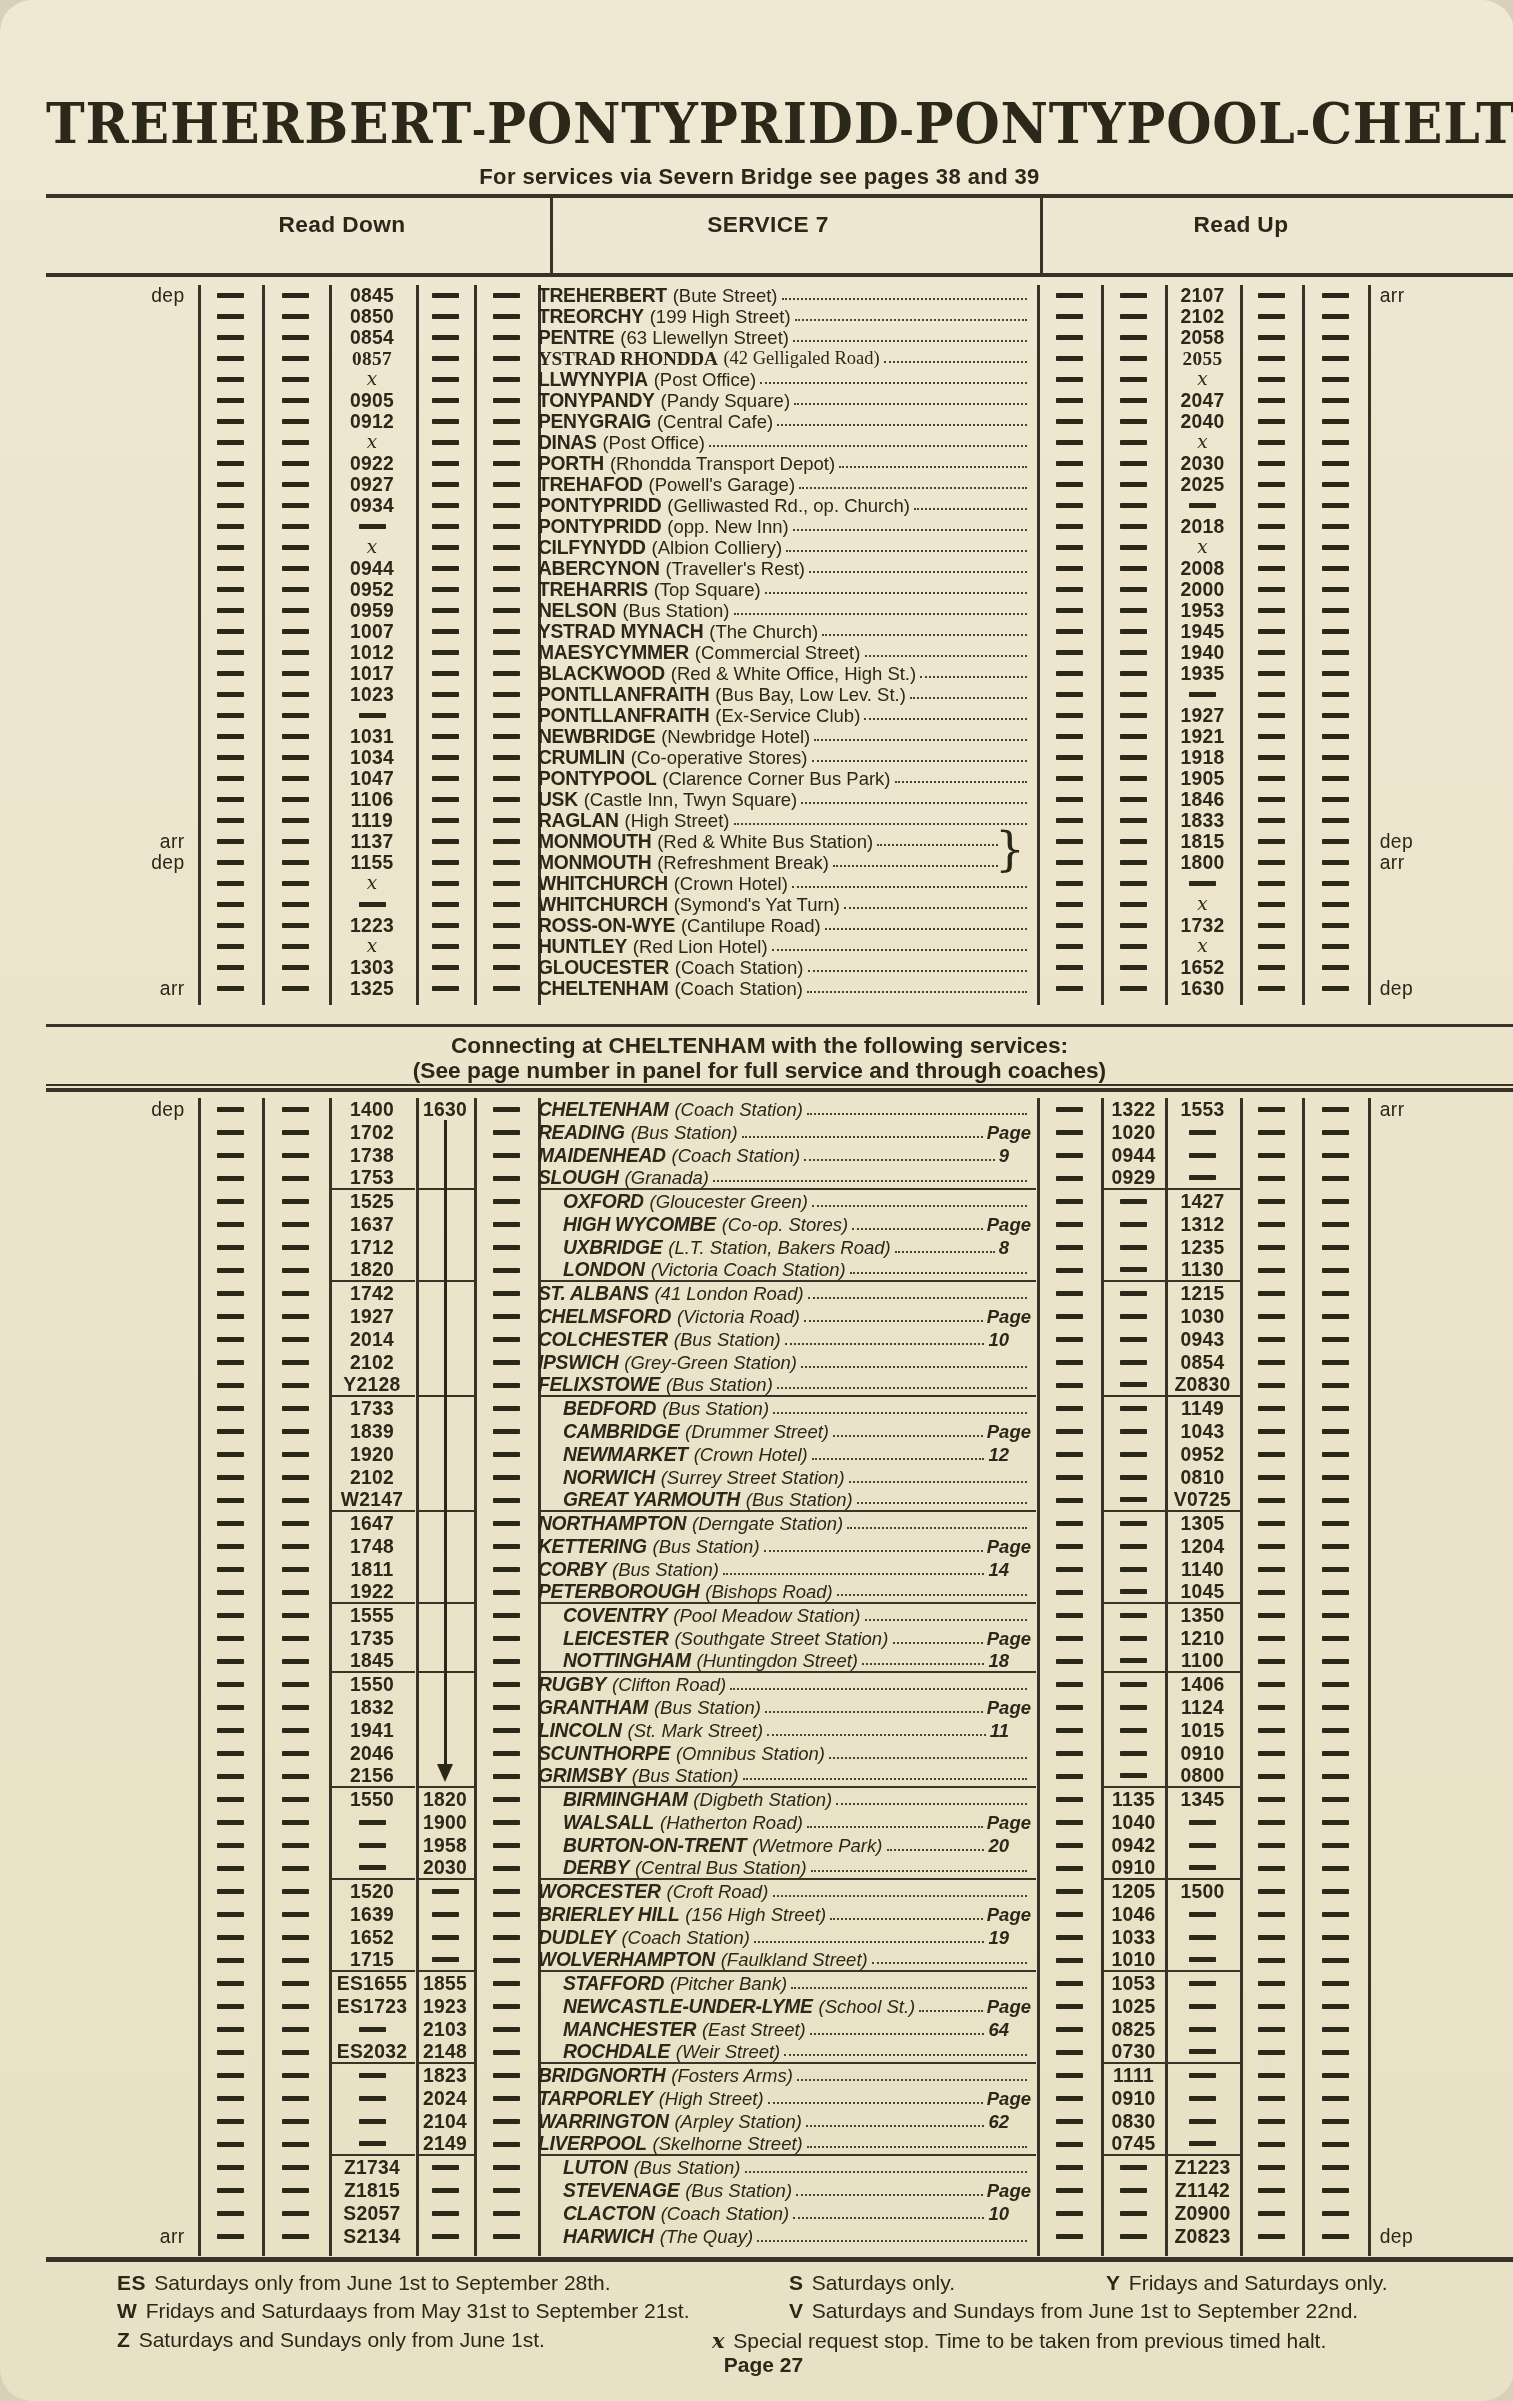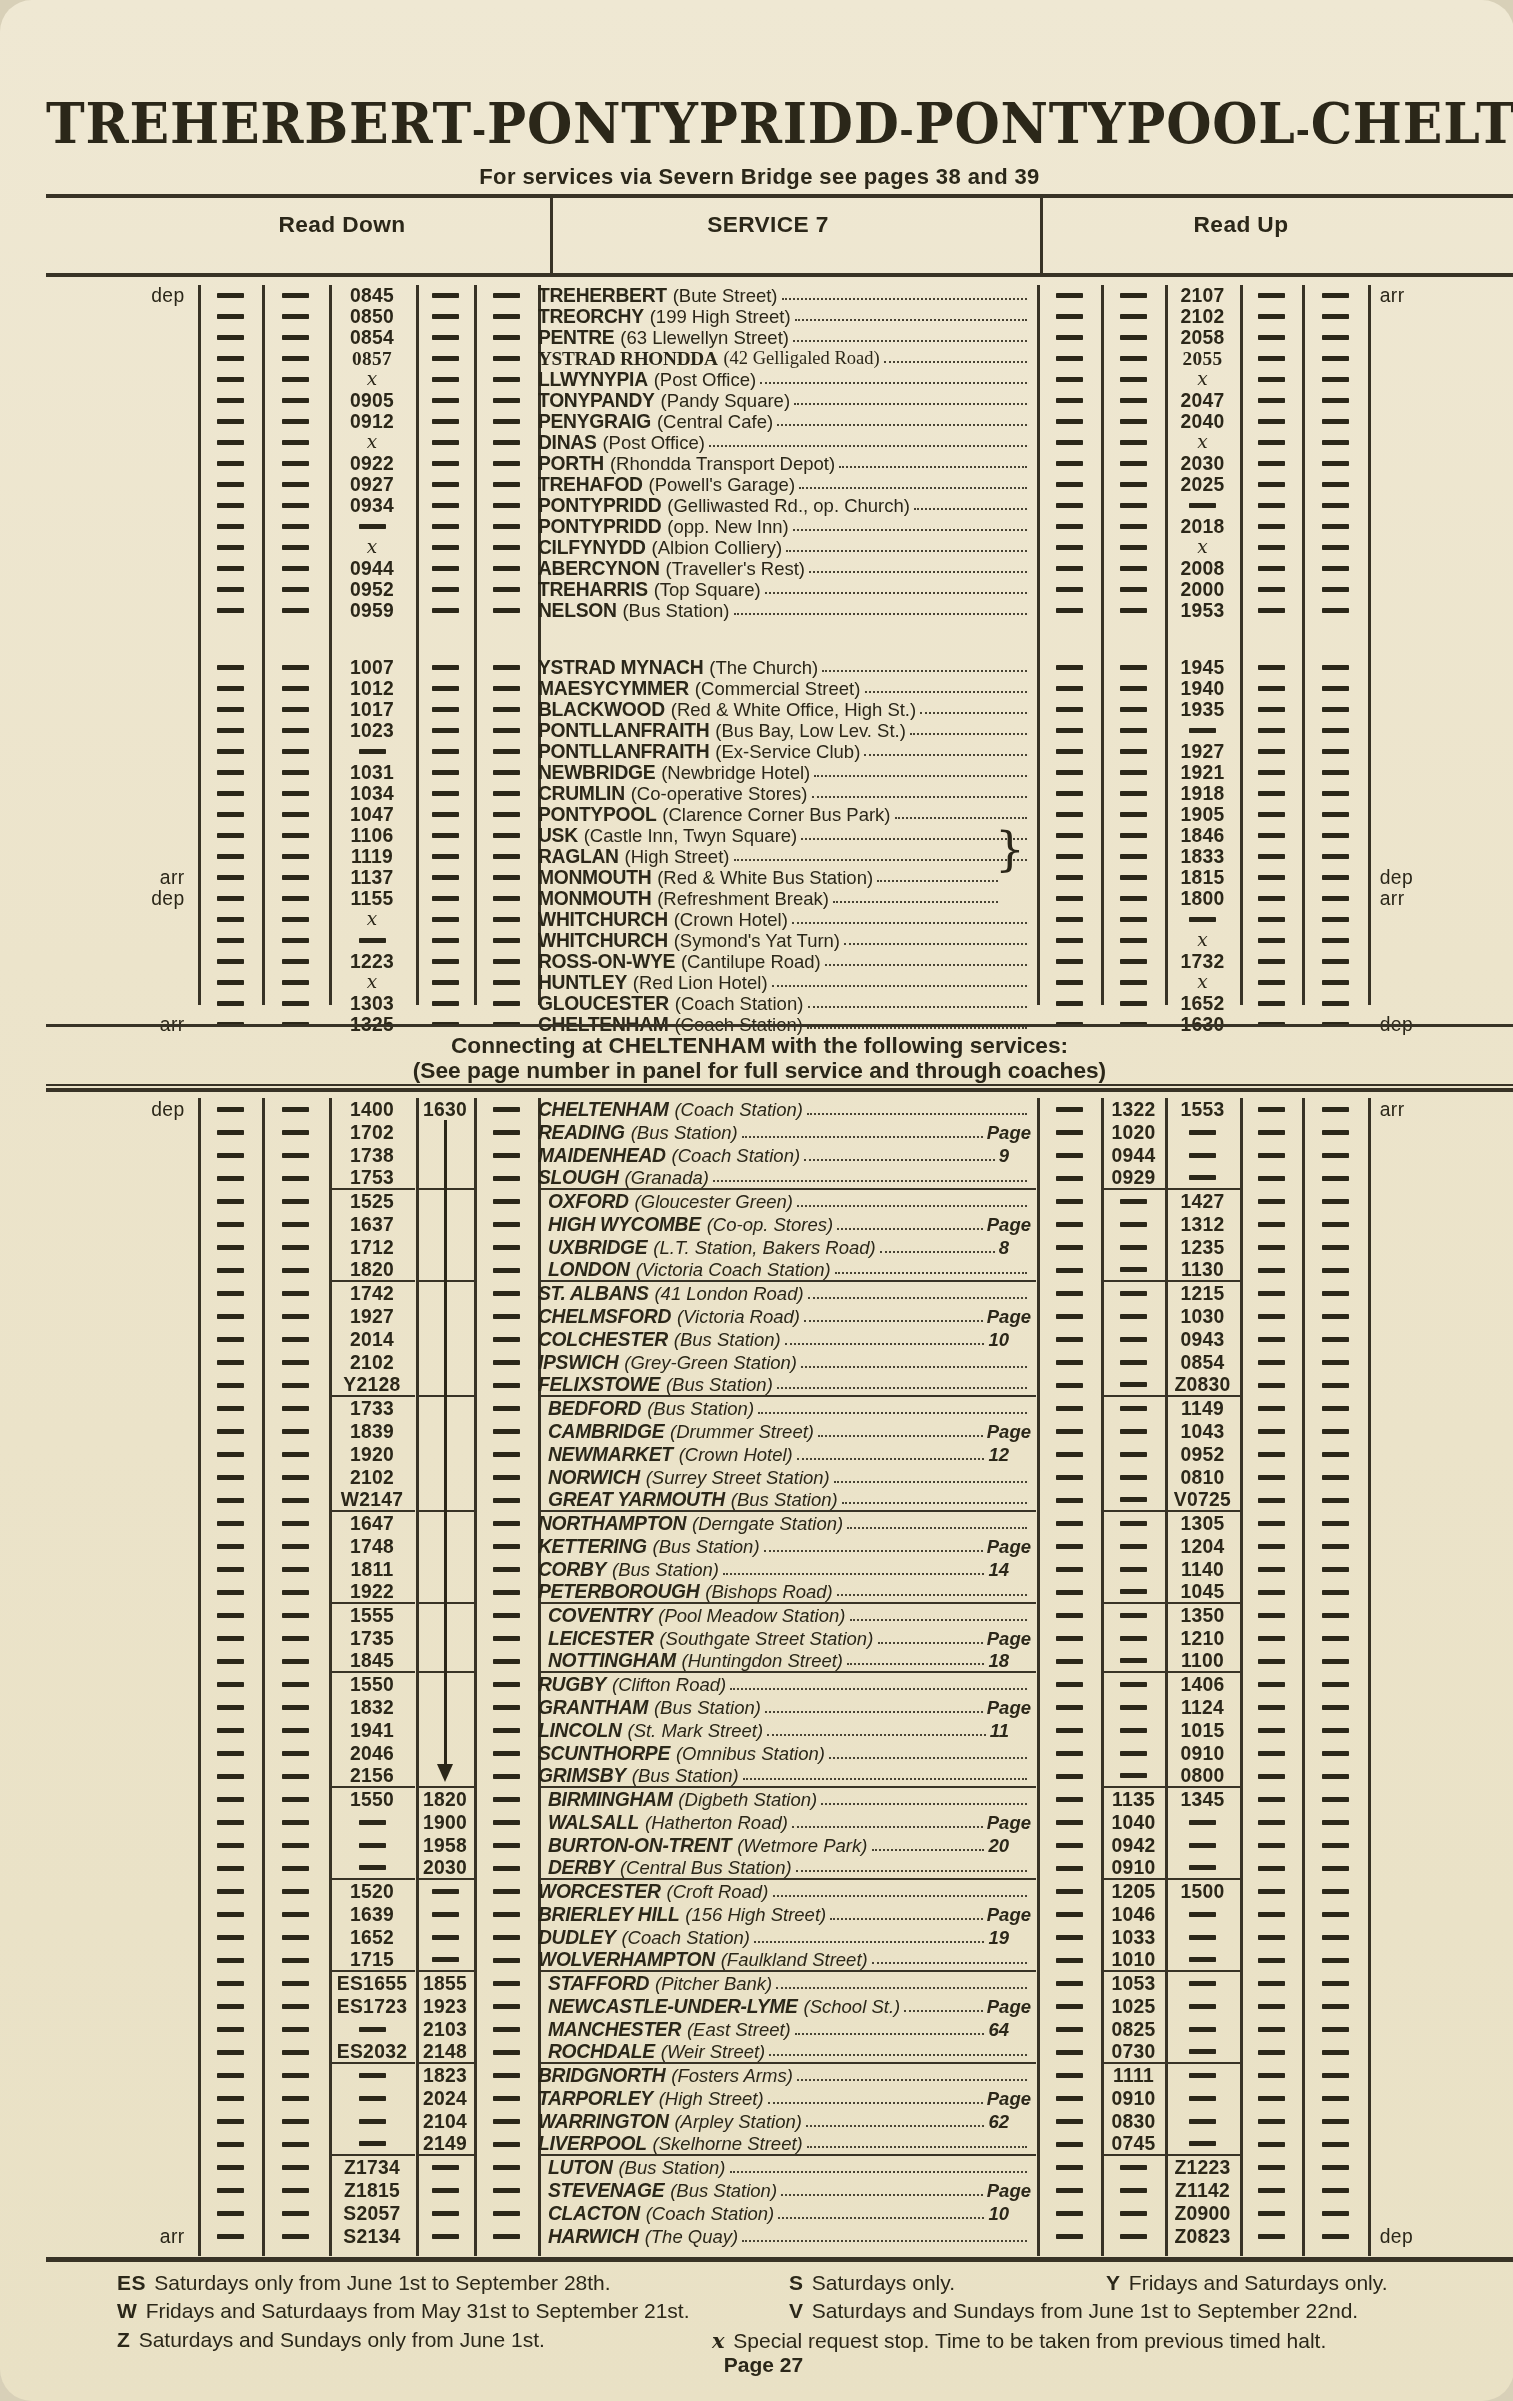--- a/index.html
+++ b/index.html
@@ -59,21 +59,21 @@
   .time{font-weight:700;font-size:19.3px;letter-spacing:0.3px;white-space:nowrap;}
   .bar{display:inline-block;width:27px;height:4.2px;background:var(--ink);border-radius:0.8px;}
   .xmark{font-family:"DejaVu Serif", serif;font-style:italic;font-size:18.5px;line-height:1;}
   .stn-name{font-weight:700;font-size:19.3px;letter-spacing:-0.3px;white-space:nowrap;}
   .stn-detail{font-size:18.5px;margin-left:5.9px;white-space:nowrap;}
   .leader{flex:1 1 auto;min-width:6.7px;border-bottom:2.5px dotted #474233;margin:0 4.2px 5.9px 4.2px;align-self:flex-end;height:0;}
   .sfx{font-weight:700;font-size:18.5px;white-space:nowrap;}
   .sfx.num{margin-right:22px;}
   .t2 .stn-name,.t2 .stn-detail,.t2 .sfx{font-style:italic;}
   .t2 .stn-name{font-weight:700;}
-  .ind .cs{padding-left:10px;}
+  .ind .cs{padding-left:25px;}
   .sep .c3,.sep .c4{border-bottom:2.5px solid var(--line);box-sizing:border-box;}
   .sep .cs{border-bottom:2.5px solid var(--line);box-sizing:border-box;}
   .sep .u2,.sep .u3{border-bottom:2.5px solid var(--line);box-sizing:border-box;}
   
   .connect1,.connect2{position:absolute;left:0;width:1519px;text-align:center;font-weight:700;font-size:22.7px;}
   
   .arrowline{position:absolute;width:2.5px;background:var(--ink);}
   .arrowhead{position:absolute;width:0;height:0;
     border-left:8.4px solid transparent;border-right:8.4px solid transparent;
     border-top:18.5px solid var(--ink);}
@@ -739,21 +739,21 @@
           <span class="time">1953</span>
         </div>
         <div class="cell u4">
           <span class="bar"></span>
         </div>
         <div class="cell u5">
           <span class="bar"></span>
         </div>
         <div class="cell cr lbl"></div>
       </div>
-      <div class="trow" style="height: 21px; margin-top: 36px;">
+      <div class="trow" style="height: 21px;">
         <div class="cell cl lbl"></div>
         <div class="cell c1">
           <span class="bar"></span>
         </div>
         <div class="cell c2">
           <span class="bar"></span>
         </div>
         <div class="cell c3">
           <span class="time">1007</span>
         </div>

